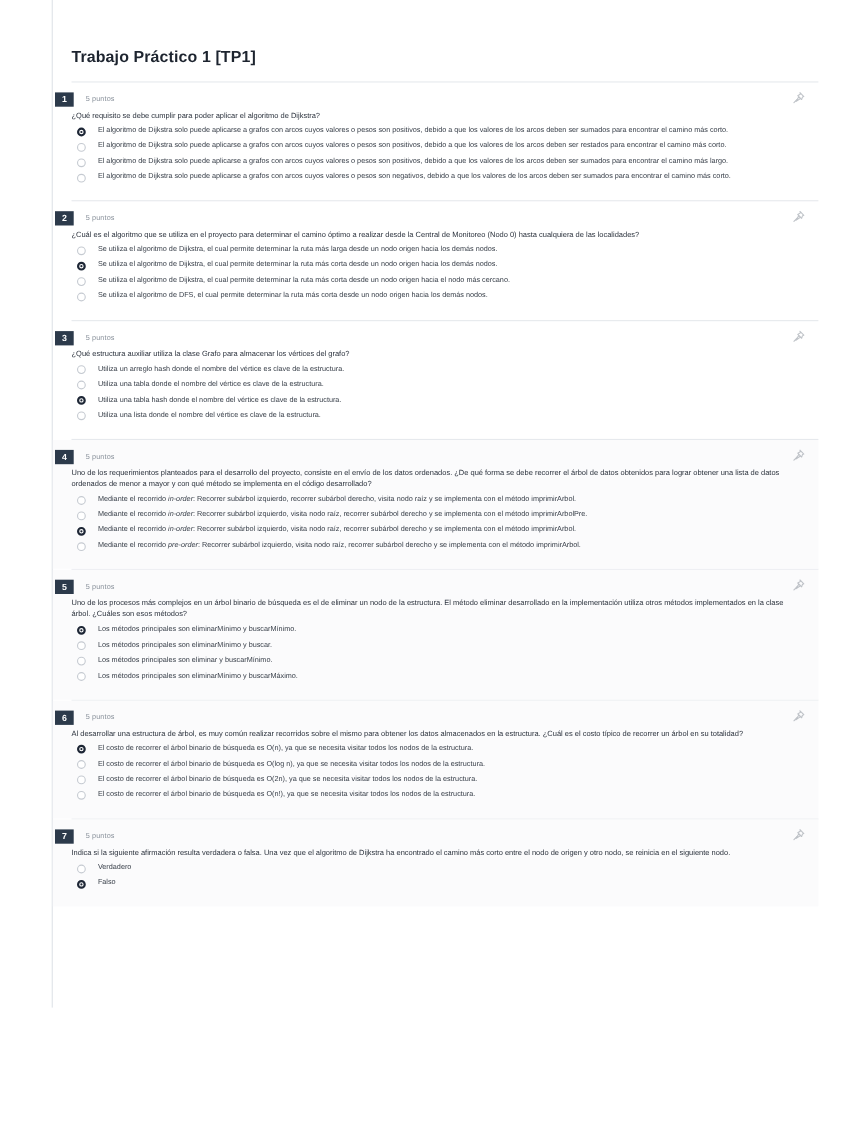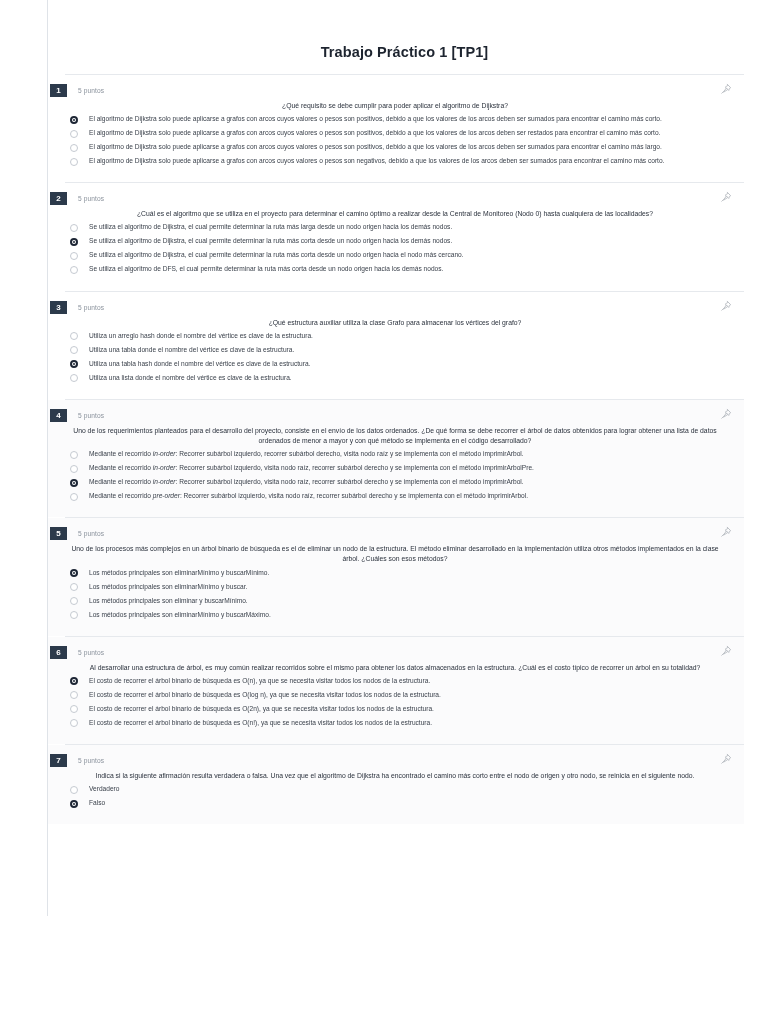--- a/index.html
+++ b/index.html
@@ -15,21 +15,20 @@
     -webkit-font-smoothing: antialiased;
     overflow: hidden;
   }
 
   .page {
     position: relative;
     width: 768px;
     height: 1024px;
     background: #ffffff;
     box-sizing: border-box;
-    text-align: center;
   }
 
   
   .left-rule {
     position: absolute;
     left: 47px;
     top: 0px;
     width: 1px;
     height: 916px;
     background: #dfe3e8;

